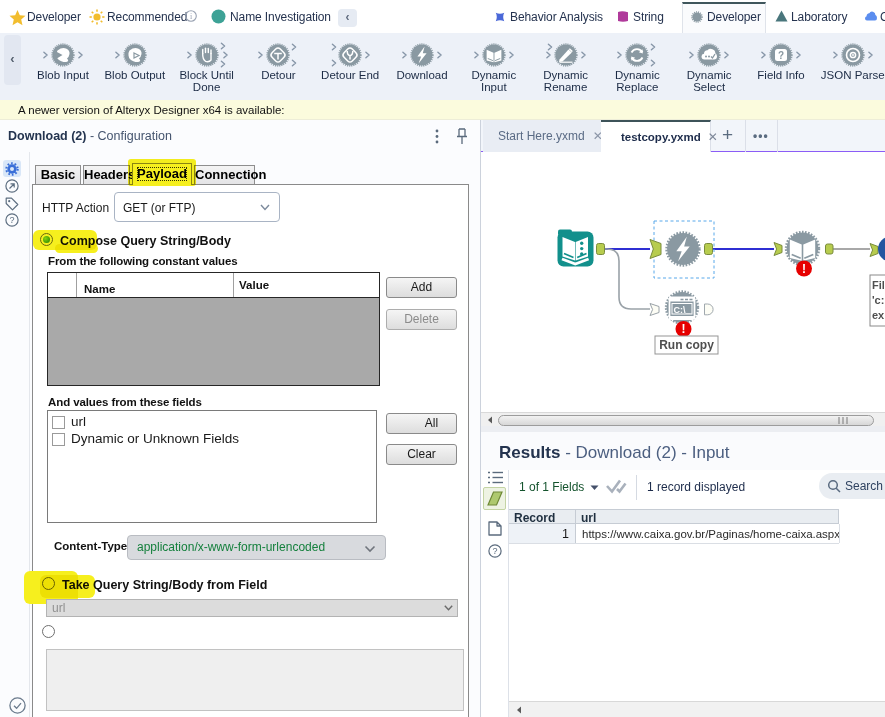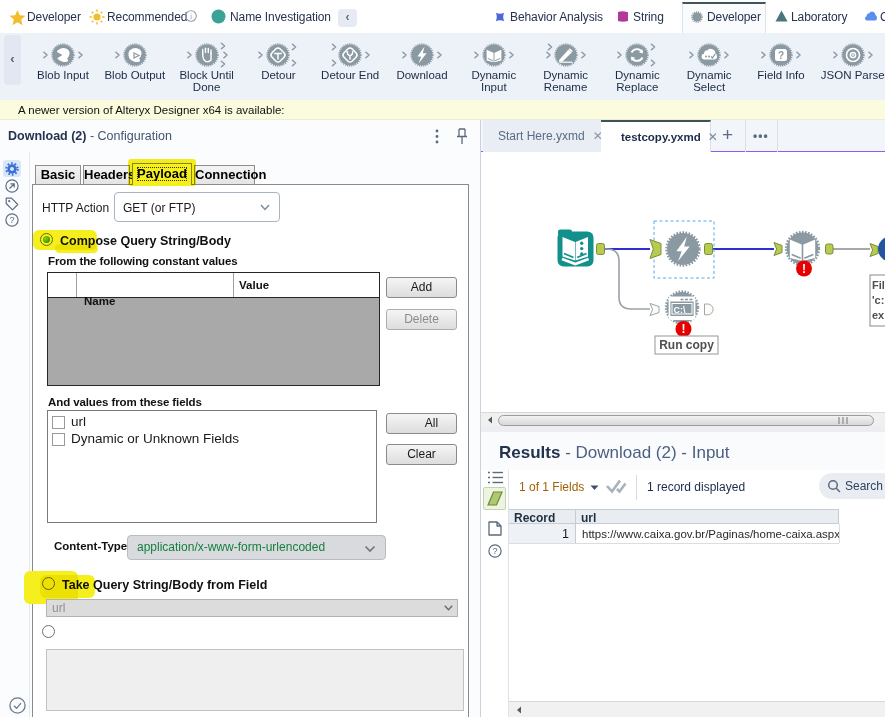--- a/index.html
+++ b/index.html
@@ -336,21 +336,21 @@
         <div class="radio sel" style="left:40px;top:113px;"></div>
         <div class="win wbold abs" style="left:60px;top:114px;font-size:12.5px;">Compose Query String/Body</div>
         <div class="hl" style="left:33px;top:110px;width:64px;height:20px;"></div>
         <div class="hl" style="left:55px;top:124px;width:43px;height:9px;"></div>
         <div class="win wbold abs" style="left:48px;top:135px;font-size:11.5px;letter-spacing:-0.1px;">From the following constant values</div>
 
         <div class="abs" style="left:47px;top:152px;width:333px;height:114px;background:#a9a9a9;border:1px solid #262626;box-sizing:border-box;">
           <div style="position:absolute;left:0;top:0;width:100%;height:25px;background:#fff;border-bottom:1px solid #262626;box-sizing:border-box;">
             <div style="position:absolute;left:28px;top:0;width:1px;height:100%;background:#a0a0a0;"></div>
             <div style="position:absolute;left:185px;top:0;width:1px;height:100%;background:#a0a0a0;"></div>
-            <div class="win wbold abs" style="left:36px;top:22px;font-size:11.5px;">Name</div>
+            <div class="win wbold abs" style="left:36px;top:10px;font-size:11.5px;">Name</div>
             <div class="win wbold abs" style="left:191px;top:6px;font-size:11.5px;">Value</div>
           </div>
         </div>
         <div class="btn" style="left:386px;top:157px;">Add</div>
         <div class="btn" style="left:386px;top:188.5px;color:#8b8b8b;border-color:#adadad;">Delete</div>
         <div class="win wbold abs" style="left:48px;top:276px;font-size:11.5px;letter-spacing:-0.1px;">And values from these fields</div>
 
         <div class="abs" style="left:47px;top:290px;width:330px;height:113px;background:#fff;border:1px solid #7a7a7a;box-sizing:border-box;">
           <div class="cb" style="left:4px;top:5px;"></div>
           <div class="win abs" style="left:23px;top:3px;font-size:13.5px;">url</div>
@@ -495,21 +495,21 @@
           </svg>
         <svg class="abs" style="left:7px;top:51px" width="14" height="15" viewBox="0 0 14 15">
             <path d="M1 1 L9 1 L13 5 L13 14 L1 14 Z M9 1 L9 5 L13 5" fill="none" stroke="#5b6b7d" stroke-width="1.3" stroke-linejoin="round"></path>
           </svg>
         <svg class="abs" style="left:7px;top:74px" width="14" height="14" viewBox="0 0 14 14">
             <circle cx="7" cy="7" r="6.1" fill="none" stroke="#5b6b7d" stroke-width="1.2"></circle>
             <text x="7" y="10.2" font-size="9" fill="#5b6b7d" text-anchor="middle">?</text>
           </svg>
       </div>
 
-      <div class="abs" style="left:38px;top:48px;font-size:12px;color:#a16207;">1 of 1 Fields</div>
+      <div class="abs" style="left:38px;top:48px;font-size:12px;color:#14532d;">1 of 1 Fields</div>
       <svg class="abs" style="left:109px;top:53px" width="9" height="6" viewBox="0 0 9 6">
           <path d="M0.5 0.5 L4.5 5 L8.5 0.5" fill="#44506a"></path>
         </svg>
       <svg class="abs" style="left:124px;top:46px" width="22" height="17" viewBox="0 0 22 17">
           <g fill="none" stroke="#a9b1bc" stroke-width="2.6">
             <path d="M2 8 L7 13.5 L15 2.5"></path>
             <path d="M12 11 L14.5 13.5 L20.5 5.5"></path>
           </g>
         </svg>
       <div class="abs" style="left:155px;top:43px;width:1px;height:25px;background:#d5dae2;"></div>

